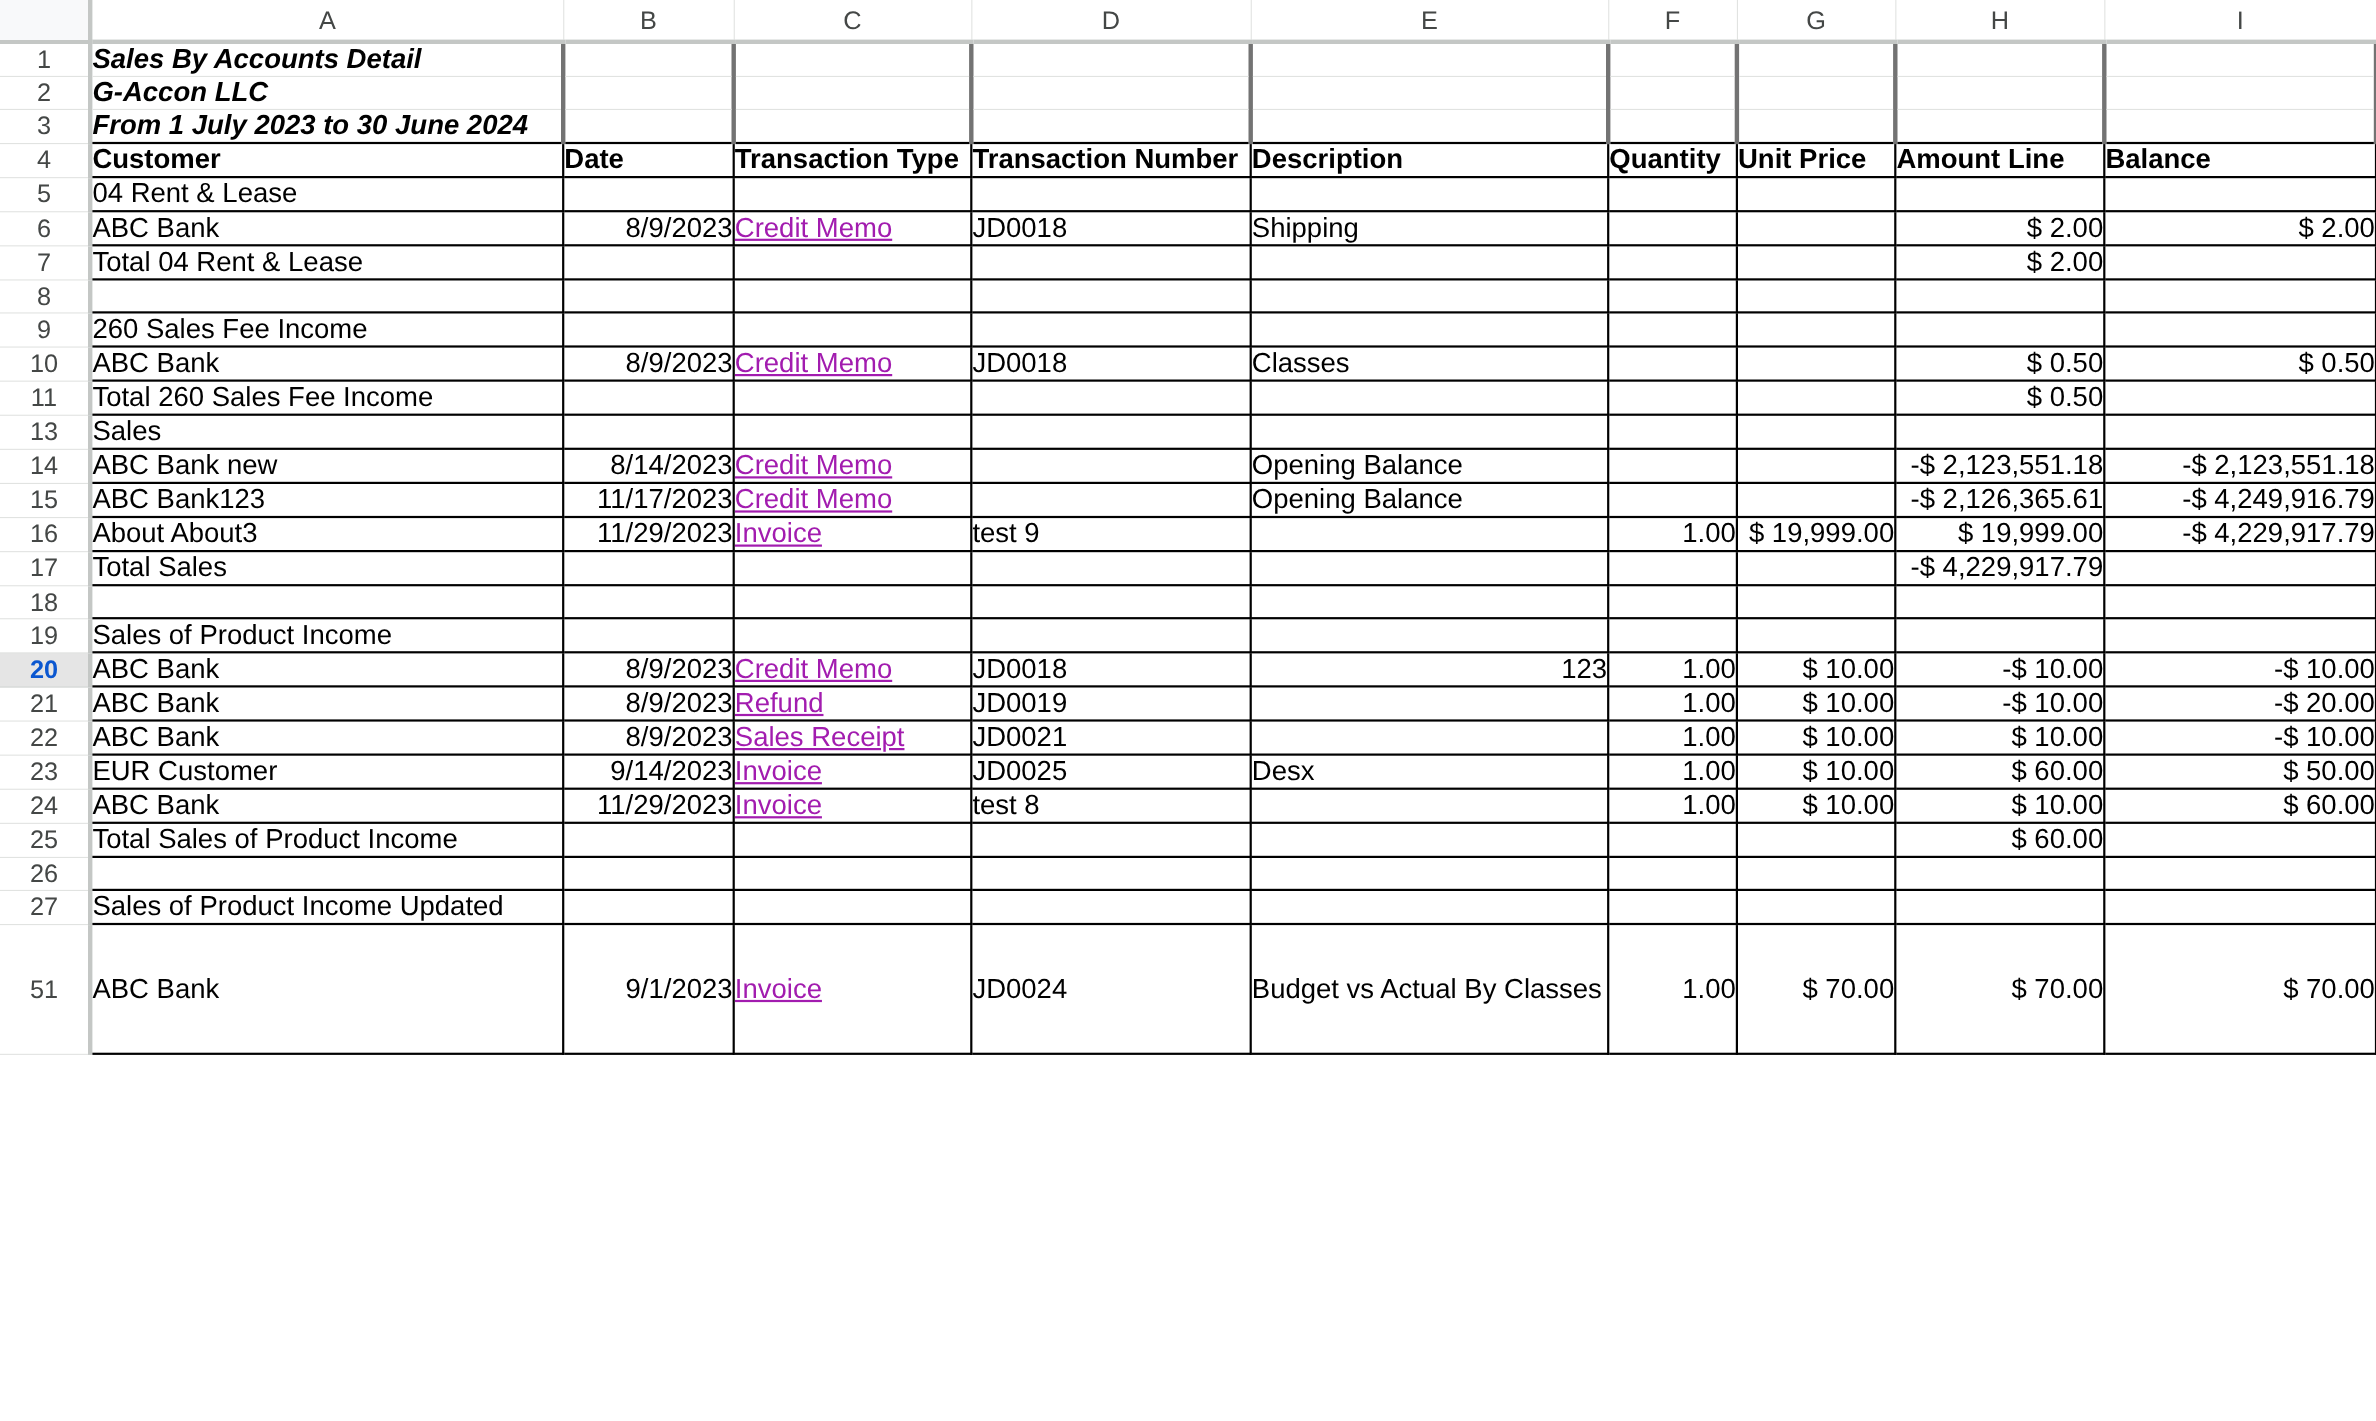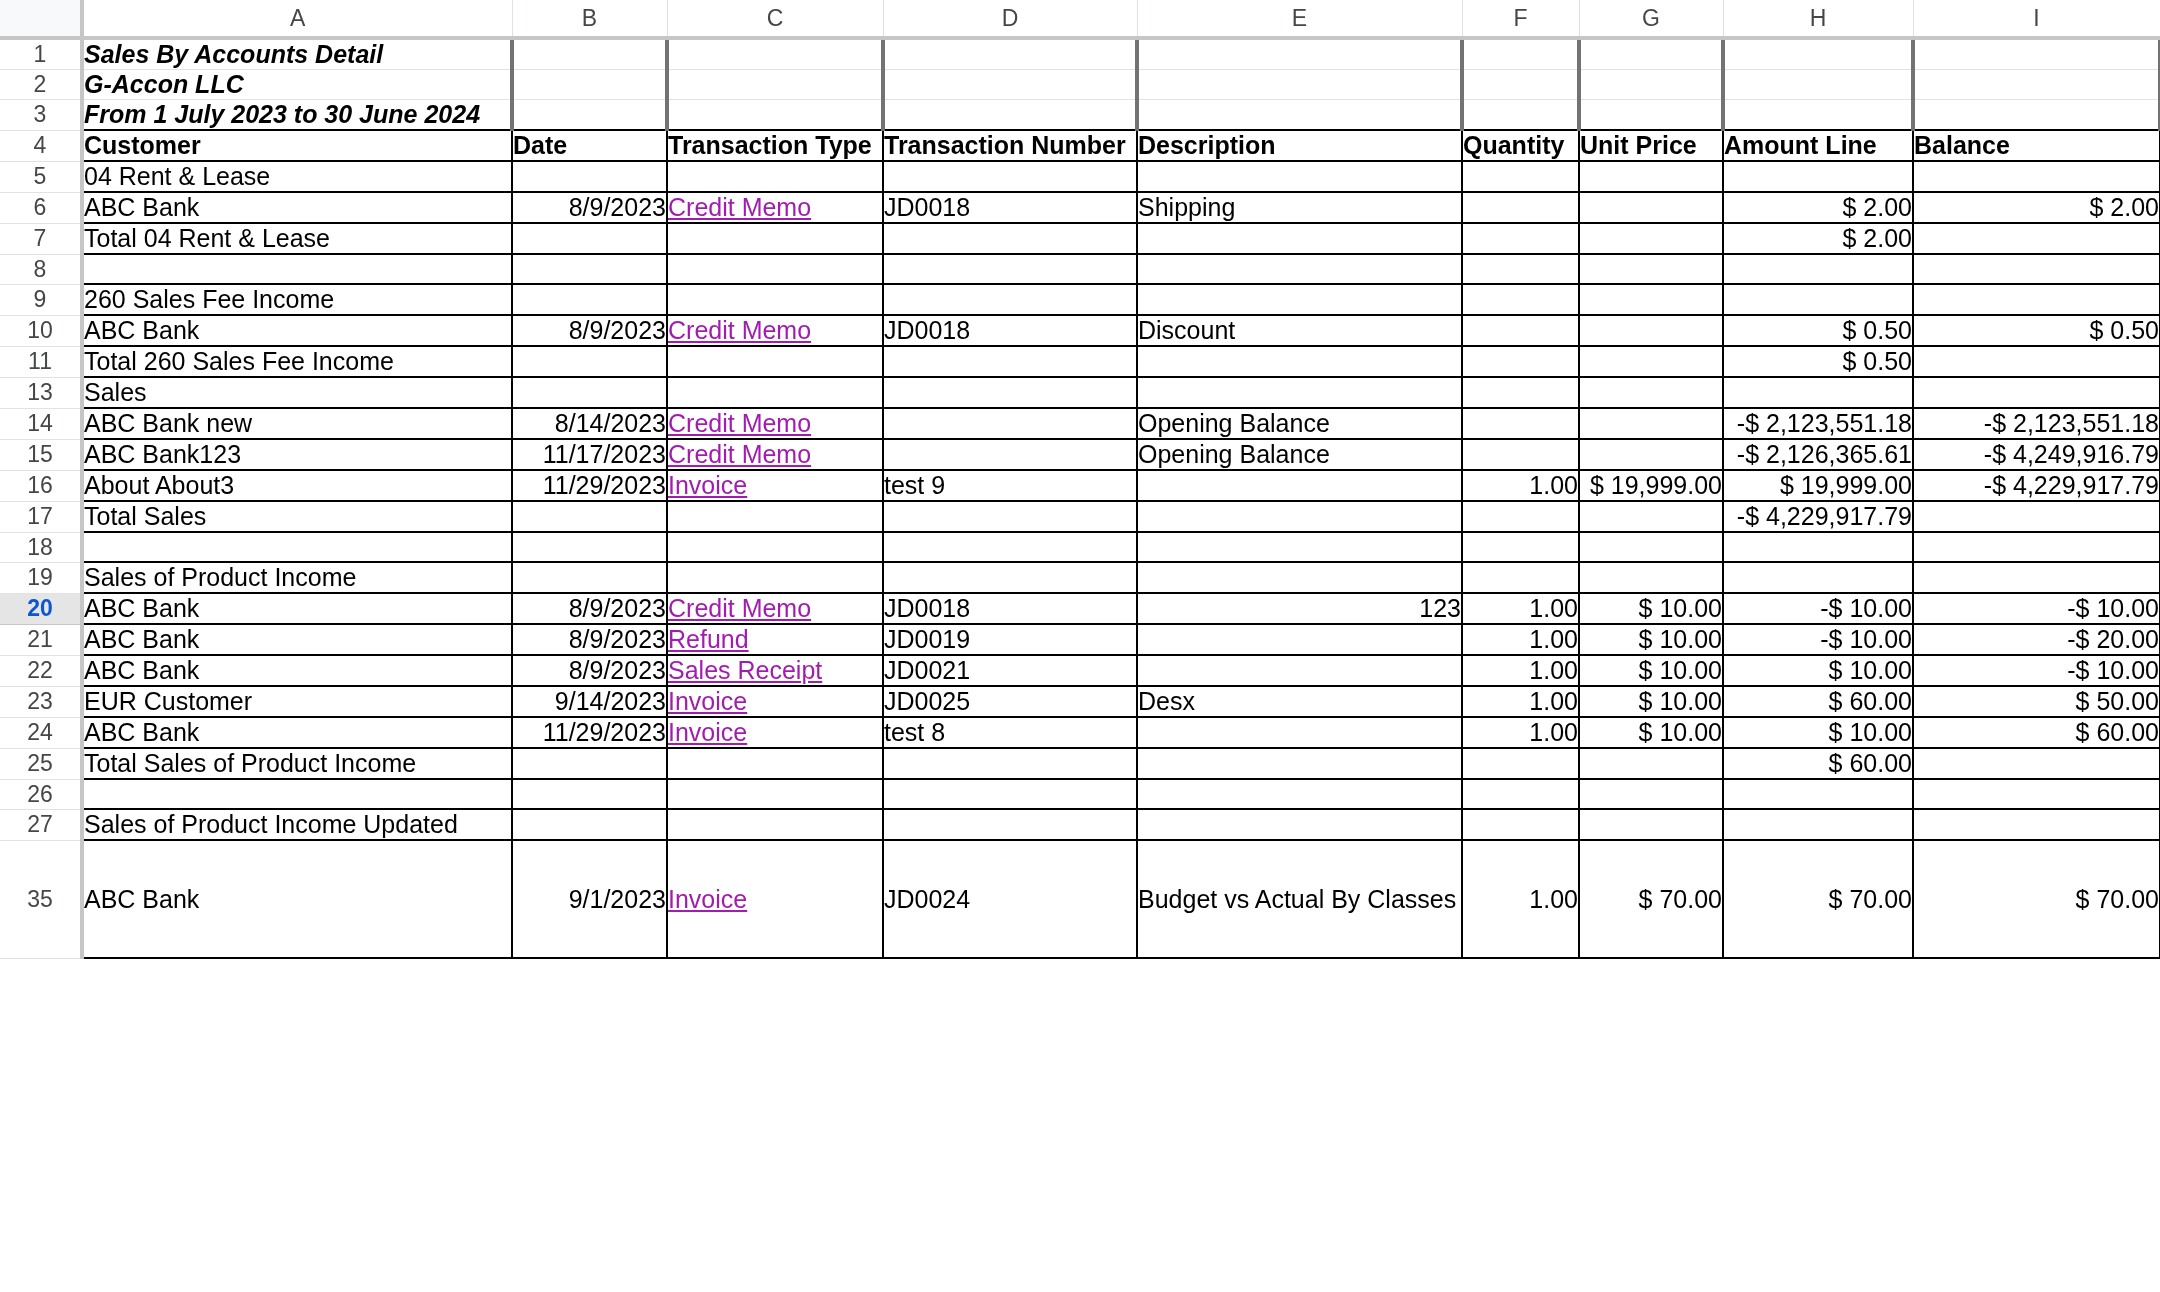--- a/index.html
+++ b/index.html
@@ -253,21 +253,21 @@
           <td class="cell b-all ta-right"></td>
           <td class="cell b-all ta-right"></td>
           <td class="cell b-all ta-right"></td>
         </tr>
         <tr class="data-row">
           <td class="rowhead">10</td>
           <td class="cell b-all ta-left">ABC Bank</td>
           <td class="cell b-all ta-right">8/9/2023</td>
           <td class="cell b-all ta-left"><span class="link">Credit Memo</span></td>
           <td class="cell b-all ta-left">JD0018</td>
-          <td class="cell b-all ta-left">Discount</td>
+          <td class="cell b-all ta-left">Classes</td>
           <td class="cell b-all ta-right"></td>
           <td class="cell b-all ta-right"></td>
           <td class="cell b-all ta-right">$ 0.50</td>
           <td class="cell b-all ta-right">$ 0.50</td>
         </tr>
         <tr class="data-row">
           <td class="rowhead">11</td>
           <td class="cell b-all ta-left">Total 260 Sales Fee Income</td>
           <td class="cell b-all ta-right"></td>
           <td class="cell b-all ta-left"></td>
@@ -452,21 +452,21 @@
           <td class="cell b-all ta-right"></td>
           <td class="cell b-all ta-left"></td>
           <td class="cell b-all ta-left"></td>
           <td class="cell b-all ta-left"></td>
           <td class="cell b-all ta-right"></td>
           <td class="cell b-all ta-right"></td>
           <td class="cell b-all ta-right"></td>
           <td class="cell b-all ta-right"></td>
         </tr>
         <tr class="data-row" style="height: 118px;">
-          <td class="rowhead" style="vertical-align: middle;">35</td>
+          <td class="rowhead" style="vertical-align: middle;">51</td>
           <td class="cell b-all ta-left bottom-align">ABC Bank</td>
           <td class="cell b-all ta-right bottom-align">9/1/2023</td>
           <td class="cell b-all ta-left bottom-align"><span class="link">Invoice</span></td>
           <td class="cell b-all ta-left bottom-align">JD0024</td>
           <td class="cell b-all ta-left wrap-cell">Budget vs Actual By Classes report development</td>
           <td class="cell b-all ta-right bottom-align">1.00</td>
           <td class="cell b-all ta-right bottom-align">$ 70.00</td>
           <td class="cell b-all ta-right bottom-align">$ 70.00</td>
           <td class="cell b-all ta-right bottom-align">$ 70.00</td>
         </tr>

